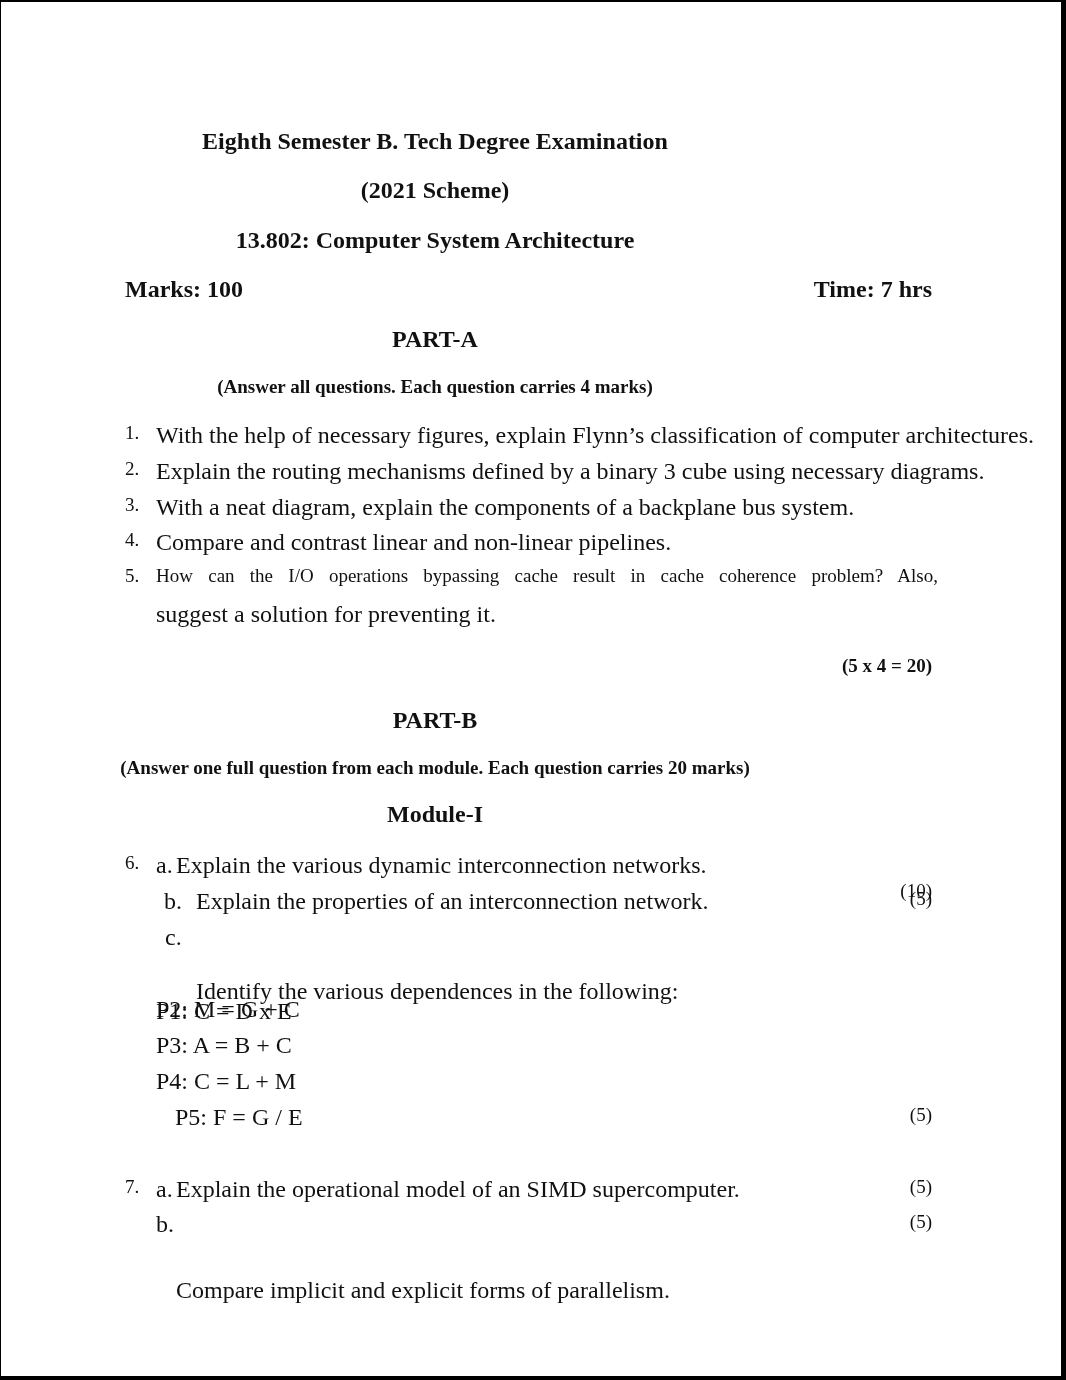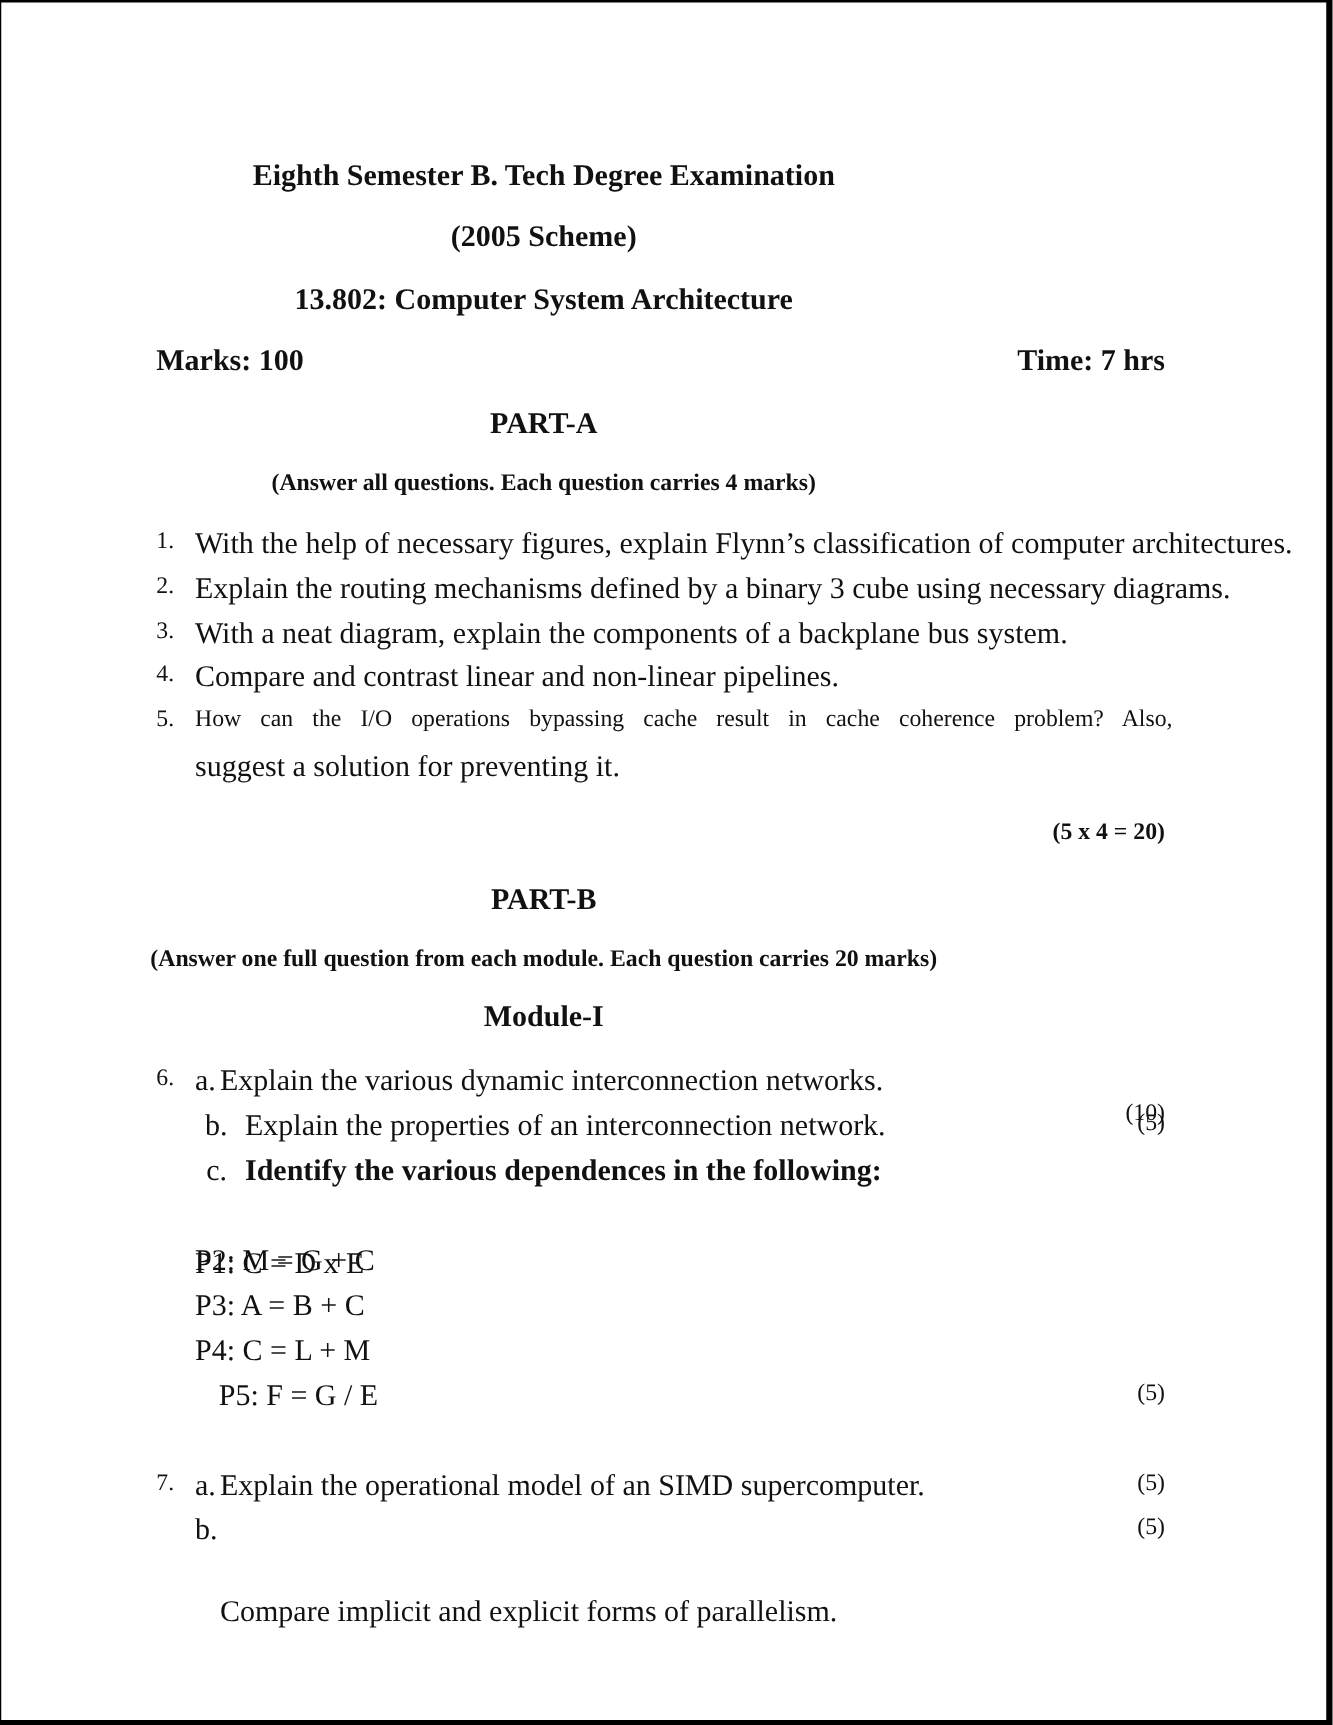--- a/index.html
+++ b/index.html
@@ -48,21 +48,21 @@
       text-align-last: justify;
       white-space: normal;
     }
   </style>
 </head>
 <body>
 
 <div class="page">
 
   <div class="abs center h-title" style="top:126px;">Eighth Semester B. Tech Degree Examination</div>
-  <div class="abs center h-title" style="top:175px;">(2005 Scheme)</div>
+  <div class="abs center h-title" style="top:175px;">(2021 Scheme)</div>
   <div class="abs center h-title" style="top:225px;">13.802: Computer System Architecture</div>
   <div class="abs h-title" style="top:274px; left:124px;">Marks: 100</div>
   <div class="abs h-title" style="top:274px; right:129px;">Time: 7 hrs</div>
 
   <div class="abs center h-part" style="top:324px;">PART-A</div>
   <div class="abs center instr" style="top:374px;">(Answer all questions. Each question carries 4 marks)</div>
 
   <div>
     <div>
       <span class="num" style="top:420px; left:124px;">1.</span>
@@ -98,21 +98,21 @@
 
     <span class="abs body-text" style="top:850px; left:155px;">a.</span>
     <span class="abs body-text" style="top:850px; left:175px;">Explain the various dynamic interconnection networks.</span>
     <span class="marks-r" style="top:878px;">(10)</span>
 
     <span class="abs body-text" style="top:886px; left:163px;">b.</span>
     <span class="abs body-text" style="top:886px; left:195px;">Explain the properties of an interconnection network.</span>
     <span class="marks-r" style="top:886px;">(5)</span>
 
     <span class="abs body-text" style="top:922px; left:164px;">c.</span>
-    <span class="abs body-text" style="top:922px; left:195px;font-weight:bold;">Identify the various dependences in the following:</span>
+    <span class="abs body-text" style="top:976px; left:195px;">Identify the various dependences in the following:</span>
 
     <div>
       <span class="abs body-text" style="top:996px; left:155px;">P1: C = D x E</span>
       <span class="abs body-text" style="top:994px; left:155px;">P2: M = G + C</span>
       <span class="abs body-text" style="top:1030px; left:155px;">P3: A = B + C</span>
       <span class="abs body-text" style="top:1066px; left:155px;">P4: C = L + M</span>
       <span class="abs body-text" style="top:1102px; left:155px;margin-left:19px;">P5: F = G / E</span>
       <span class="marks-r" style="top:1102px;">(5)</span>
     </div>
   </div>

